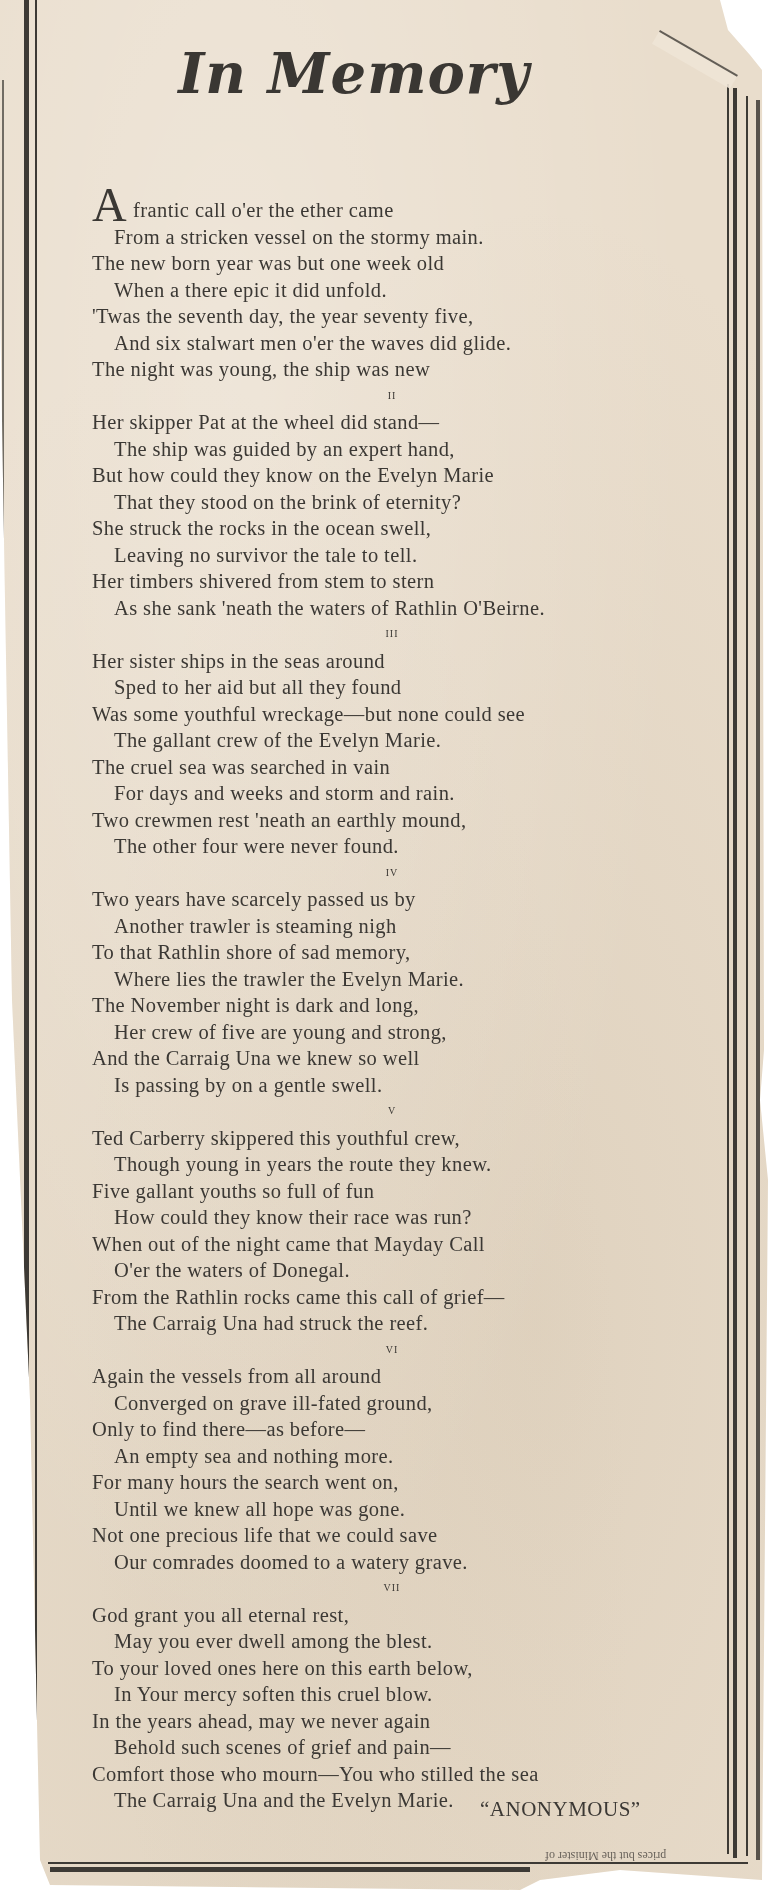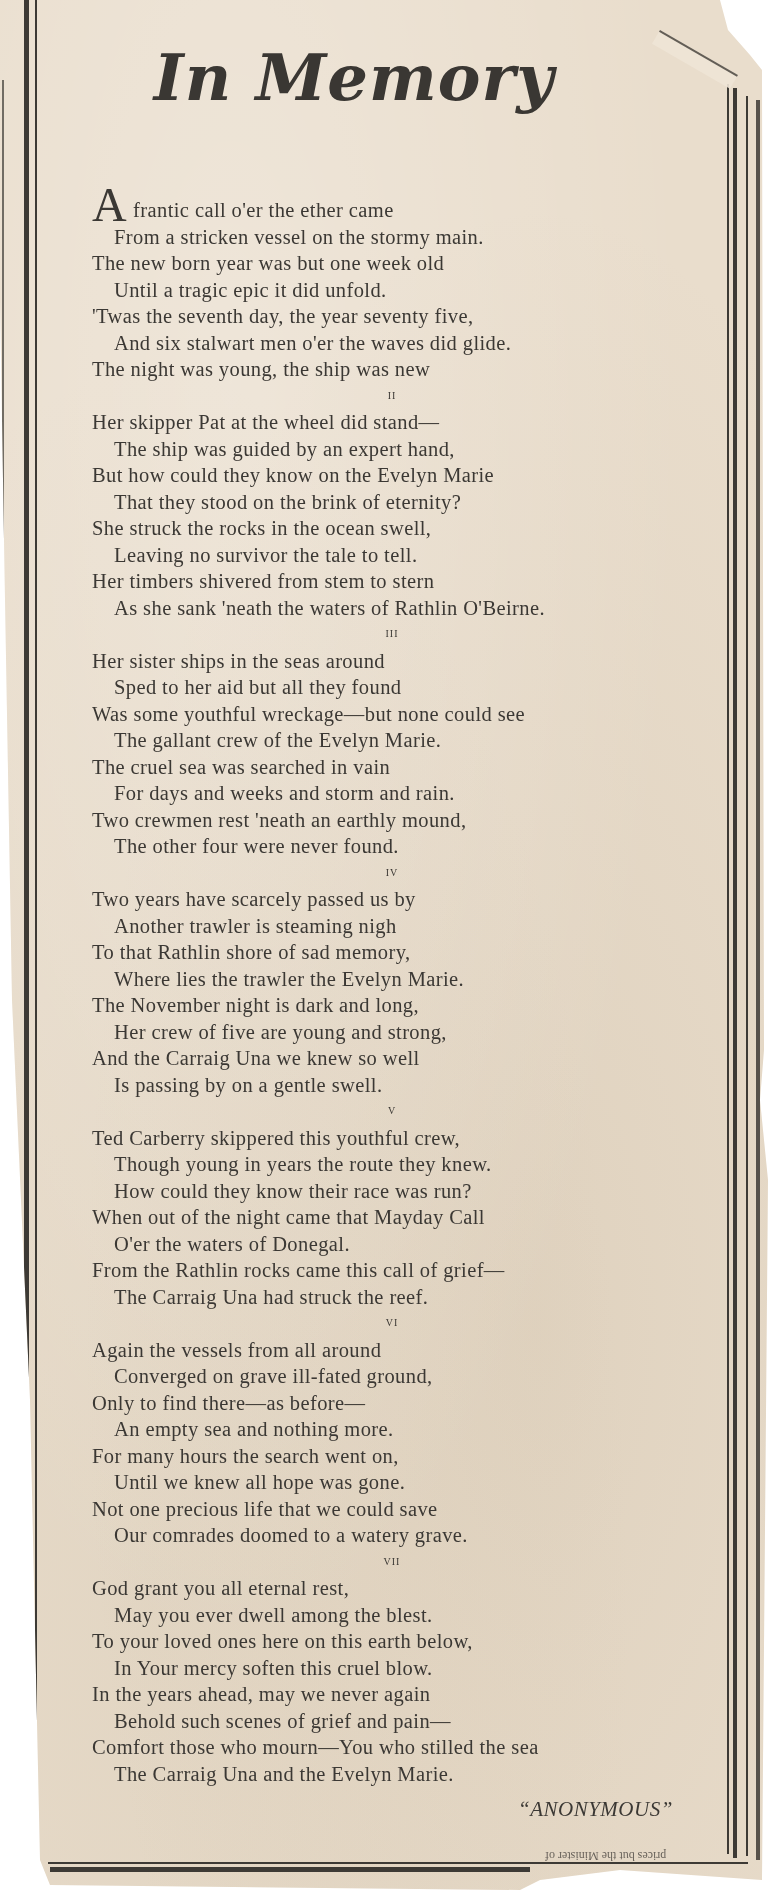--- a/index.html
+++ b/index.html
@@ -16,29 +16,29 @@
       radial-gradient(ellipse at 20% 85%, rgba(200,185,160,0.2), transparent 55%);
     clip-path: polygon(0 0, 720px 0, 728px 30px, 750px 55px, 762px 70px, 764px 1050px, 760px 1100px, 768px 1180px, 762px 1880px, 620px 1870px, 540px 1880px, 520px 1890px, 50px 1885px, 40px 1860px, 30px 1400px, 12px 1000px, 5px 600px, 0 300px);
   }
   .rule { position: absolute; background: #3d3a35; }
   .fold { position: absolute; left: 660px; top: 30px; width: 90px; height: 14px;
     background: #efe5d6; transform: rotate(30deg); transform-origin: left top;
     border-top: 2px solid #55504a; opacity: 0.9; }
   .title {
     position: absolute; left: 0; width: 708px; top: 40px; text-align: center;
     font-family: "DejaVu Serif", "Liberation Serif", serif; font-style: italic; font-weight: bold;
-    font-size: 64px; color: #3a3733; letter-spacing: 1px; margin: 0;
+    font-size: 56px; color: #3a3733; letter-spacing: 1px; margin: 0;
   }
   .poem { position: absolute; left: 92px; top: 190px; width: 600px; color: #3b3834; }
   .line { font-size: 20.5px; line-height: 26.5px; white-space: nowrap; letter-spacing: 0.4px; }
   .line.indent { padding-left: 22px; }
   .numeral { text-align: center; font-size: 10px; line-height: 26.5px; width: 600px; padding-left: 0; letter-spacing: 1px; }
   .dropcap { font-size: 48px; line-height: 30px; font-family: "Liberation Serif", serif; margin-right: 6px; vertical-align: -4px; }
   .attribution {
-    position: absolute; left: 518px; top: 1797px; font-size: 21px; color: #3b3834; letter-spacing: 0.5px; font-style: italic;
+    position: absolute; left: 480px; top: 1797px; font-size: 21px; color: #3b3834; letter-spacing: 0.5px;
   }
   .torn-text { position: absolute; left: 545px; top: 1848px; font-size: 12px; color: #4a4540;
     transform: rotate(180deg); white-space: nowrap; opacity: 0.8; }
 </style>
 </head>
 <body>
 
 <div class="clipping">
 
   <div class="rule" style="left:24px; top:0; width:5px; height:1860px;"></div>
@@ -55,21 +55,21 @@
   <div class="fold"></div>
 
   <h1 class="title">In Memory</h1>
 
   <div class="poem">
 
     <div>
       <div class="line"><span class="dropcap">A</span><span>frantic call o'er the ether came</span></div>
       <div class="line indent">From a stricken vessel on the stormy main.</div>
       <div class="line">The new born year was but one week old</div>
-      <div class="line indent">Until a tragic epic it did unfold.</div>
+      <div class="line indent">When a there epic it did unfold.</div>
       <div class="line">'Twas the seventh day, the year seventy five,</div>
       <div class="line indent">And six stalwart men o'er the waves did glide.</div>
       <div class="line">The night was young, the ship was new</div>
     </div>
 
     <div>
       <div class="line numeral">II</div>
       <div class="line">Her skipper Pat at the wheel did stand—</div>
       <div class="line indent">The ship was guided by an expert hand,</div>
       <div class="line">But how could they know on the Evelyn Marie</div>
@@ -101,20 +101,21 @@
       <div class="line">The November night is dark and long,</div>
       <div class="line indent">Her crew of five are young and strong,</div>
       <div class="line">And the Carraig Una we knew so well</div>
       <div class="line indent">Is passing by on a gentle swell.</div>
     </div>
 
     <div>
       <div class="line numeral">V</div>
       <div class="line">Ted Carberry skippered this youthful crew,</div>
       <div class="line indent">Though young in years the route they knew.</div>
+      <div class="line">Five gallant youths so full of fun</div>
       <div class="line indent">How could they know their race was run?</div>
       <div class="line">When out of the night came that Mayday Call</div>
       <div class="line indent">O'er the waters of Donegal.</div>
       <div class="line">From the Rathlin rocks came this call of grief—</div>
       <div class="line indent">The Carraig Una had struck the reef.</div>
     </div>
 
     <div>
       <div class="line numeral">VI</div>
       <div class="line">Again the vessels from all around</div>

